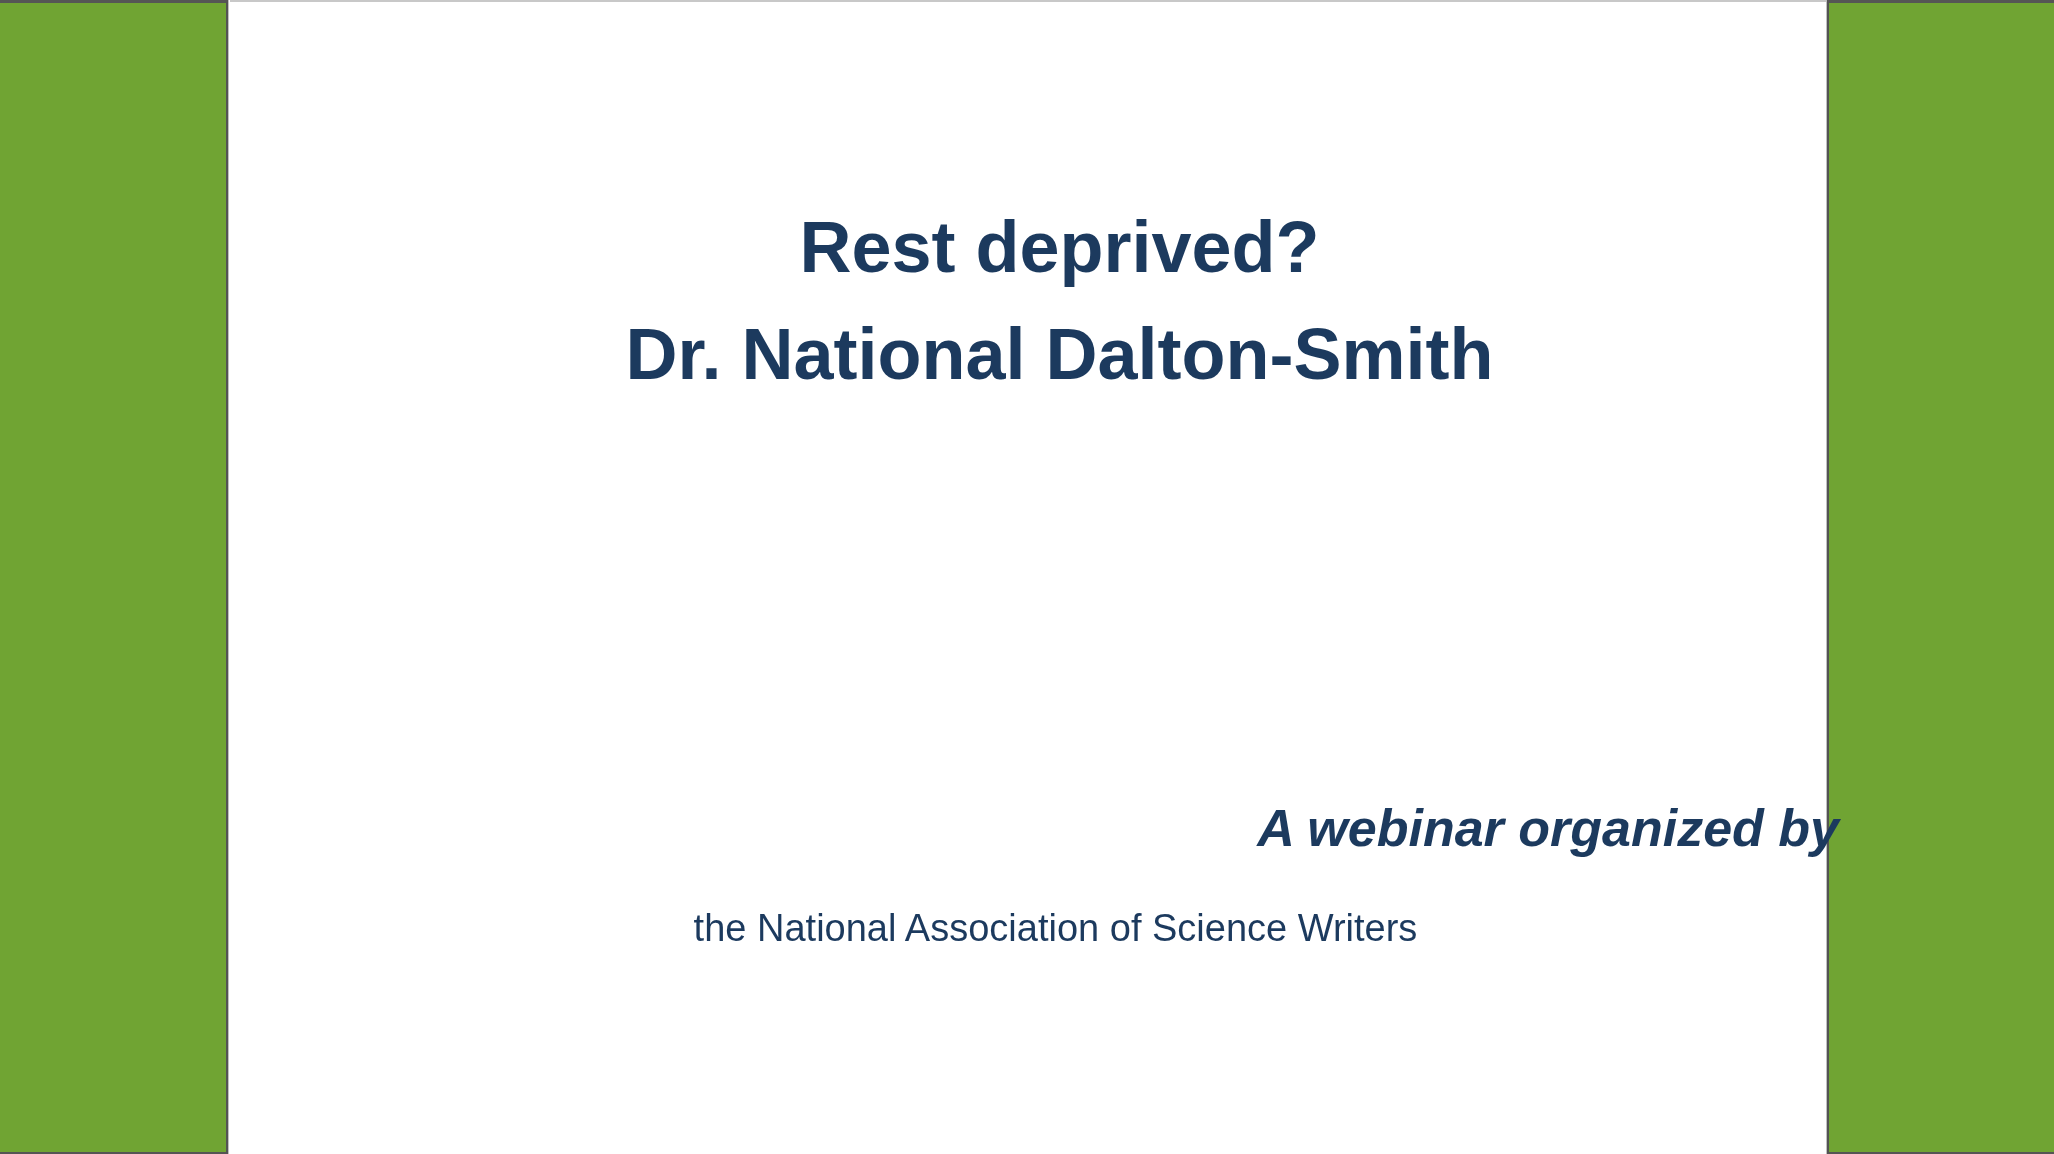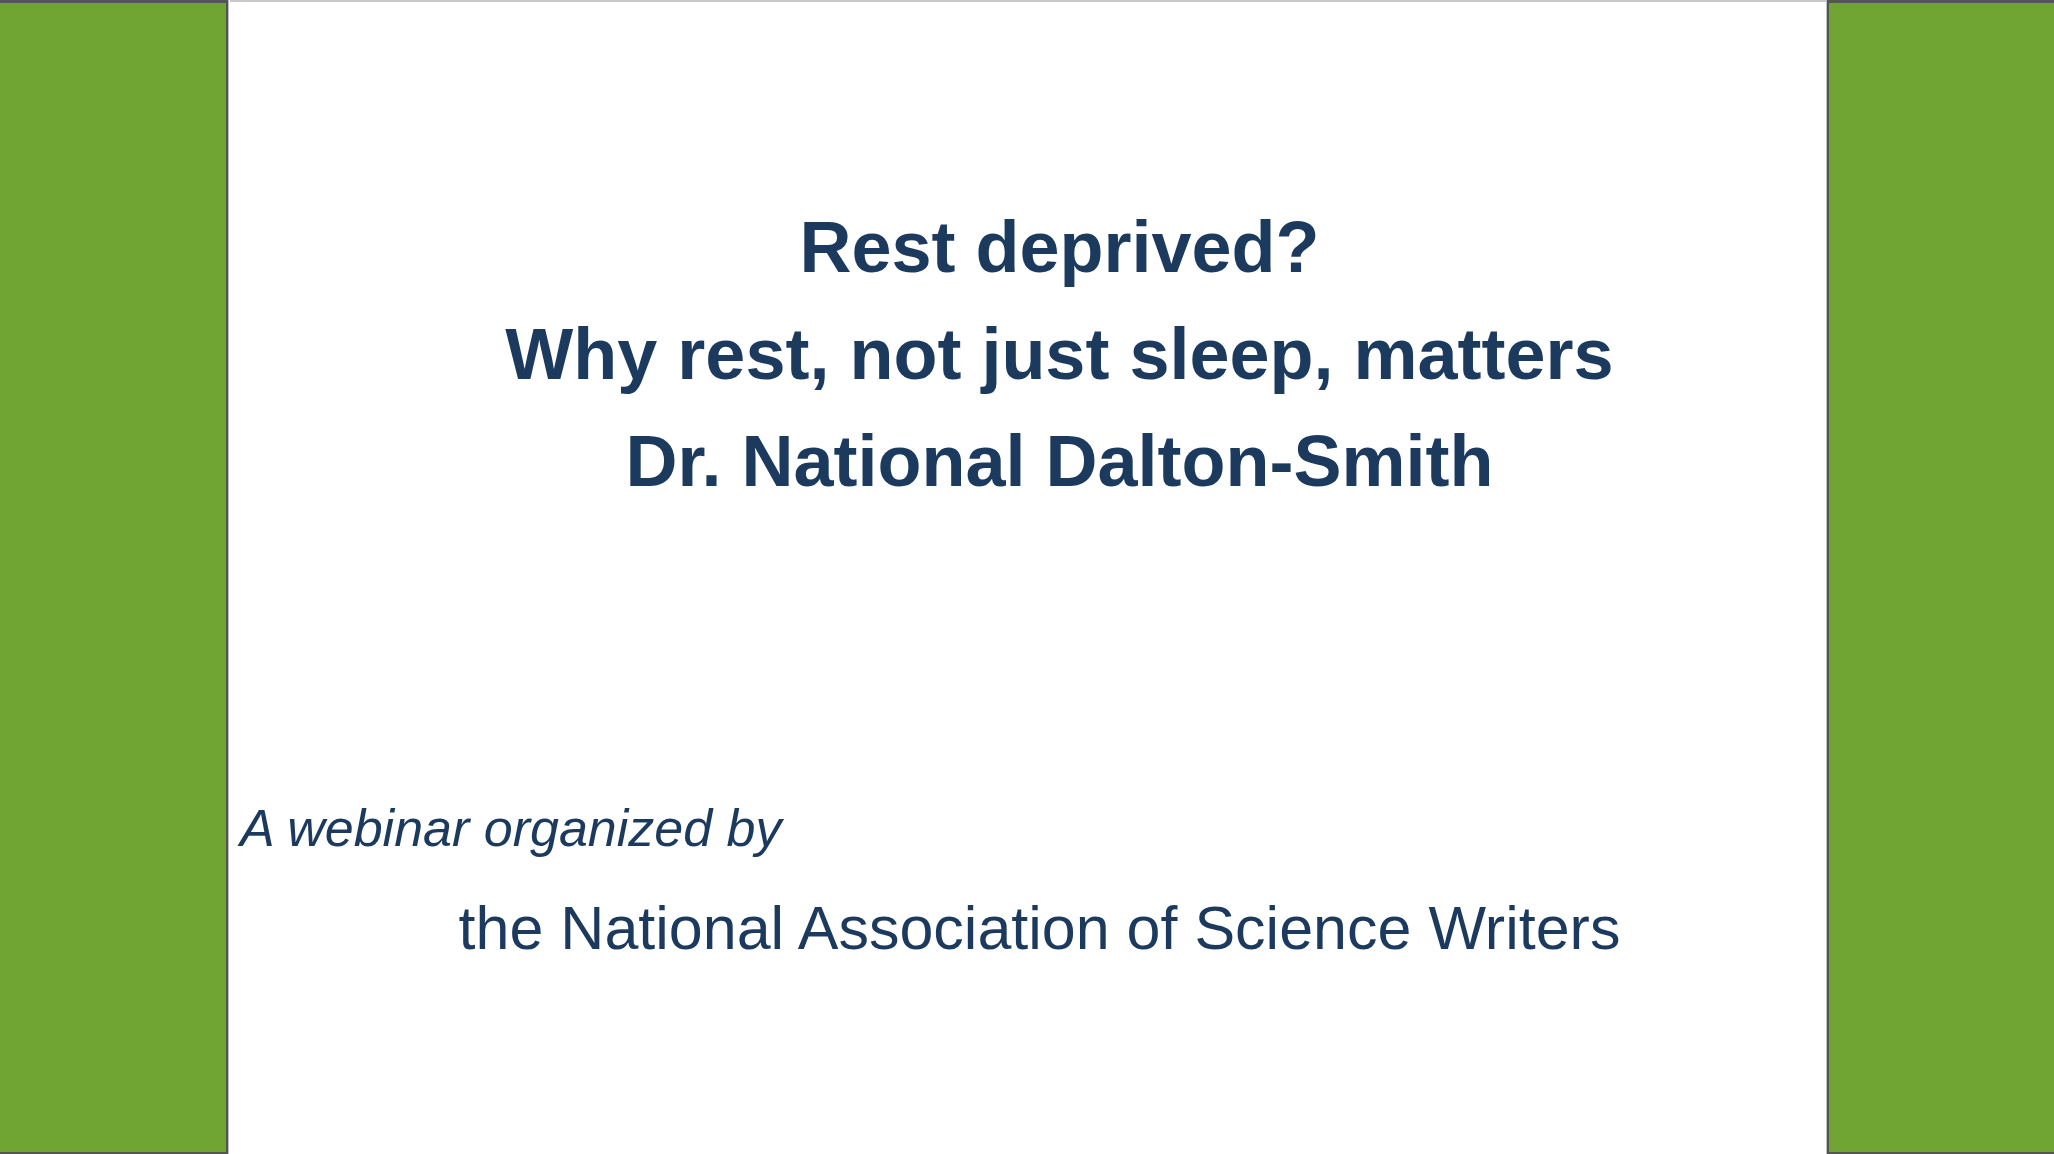--- a/index.html
+++ b/index.html
@@ -67,54 +67,53 @@
     line-height: 107px;
     font-weight: bold;
     letter-spacing: 0;
   }
   #subtitle {
     position: absolute;
     top: 762px;
     left: 0;
     width: 100%;
     transform: translateX(12px);
-    text-align: left;
+    text-align: right;
     color: #1C3A5E;
     font-size: 52px;
     line-height: 60px;
     font-style: italic;
-    font-weight: normal;
+    font-weight: bold;
   }
   #organizers {
     position: absolute;
     top: 866px;
-    left: 0;
+    left: 16px;
     width: 100%;
     transform: translateX(12px);
     text-align: center;
     color: #1C3A5E;
-    font-size: 61px;
+    font-size: 38px;
     line-height: 53px;
     font-weight: normal;
   }
 </style>
 </head>
 <body>
 
 <div id="screen">
 
   <div id="bar-left" class="accent-bar"></div>
   <div id="bar-right" class="accent-bar"></div>
   <div id="top-edge"></div>
 
   <div id="content">
 
     <div id="title-block">
       <div>Rest deprived?</div>
-      <div>Why rest, not just sleep, matters</div>
       <div>Dr. National Dalton-Smith</div>
     </div>
 
     <div id="subtitle">A webinar organized by</div>
 
     <div id="organizers">
       <div>the National Association of Science Writers</div>
     </div>
 
   </div>

